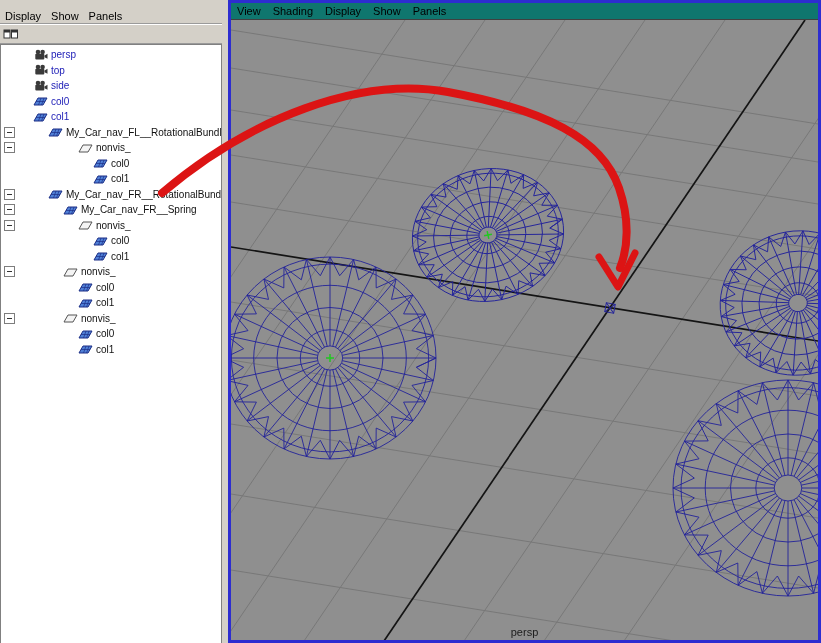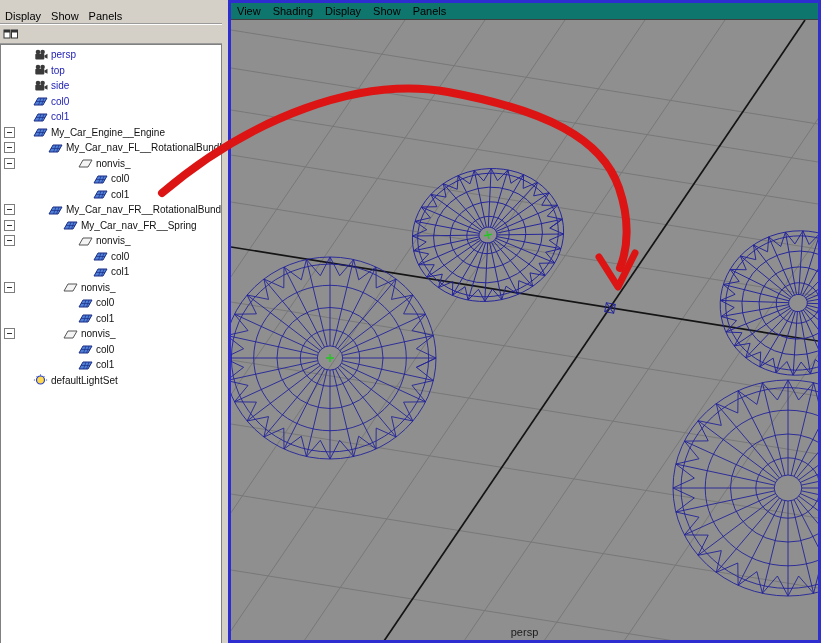--- a/index.html
+++ b/index.html
@@ -109,29 +109,20 @@
           <span class="expand none"></span>
           <span class="ind" style="width: 10px;"></span>
           <span class="icon"><svg width="15" height="12" viewBox="0 0 15 12">
               <path d="M1 10 L5 3 L14 3 L10 10 Z" fill="#4f7fd6" stroke="#1c2f86" stroke-width="1"></path>
               <path d="M3 6.5 L12 6.5 M8 3 L5.5 10 M11 3 L8.5 10" stroke="#1c2f86" stroke-width="0.7" fill="none"></path>
             </svg></span>
           <span class="lbl blue">col1</span>
         </div>
         <div class="orow">
           <span class="expand"></span>
-          <span class="ind" style="width: 10px;"></span>
-          <span class="icon"><svg width="15" height="12" viewBox="0 0 15 12">
-              <path d="M1 10 L5 3 L14 3 L10 10 Z" fill="#4f7fd6" stroke="#1c2f86" stroke-width="1"></path>
-              <path d="M3 6.5 L12 6.5 M8 3 L5.5 10 M11 3 L8.5 10" stroke="#1c2f86" stroke-width="0.7" fill="none"></path>
-            </svg></span>
-          <span class="lbl">My_Car_Engine__Engine</span>
-        </div>
-        <div class="orow">
-          <span class="expand"></span>
           <span class="ind" style="width: 25px;"></span>
           <span class="icon"><svg width="15" height="12" viewBox="0 0 15 12">
               <path d="M1 10 L5 3 L14 3 L10 10 Z" fill="#4f7fd6" stroke="#1c2f86" stroke-width="1"></path>
               <path d="M3 6.5 L12 6.5 M8 3 L5.5 10 M11 3 L8.5 10" stroke="#1c2f86" stroke-width="0.7" fill="none"></path>
             </svg></span>
           <span class="lbl">My_Car_nav_FL__RotationalBundle</span>
         </div>
         <div class="orow">
           <span class="expand"></span>
           <span class="ind" style="width: 55px;"></span>
@@ -246,29 +237,20 @@
           <span class="lbl">col0</span>
         </div>
         <div class="orow">
           <span class="expand none"></span>
           <span class="ind" style="width: 55px;"></span>
           <span class="icon"><svg width="15" height="12" viewBox="0 0 15 12">
               <path d="M1 10 L5 3 L14 3 L10 10 Z" fill="#4f7fd6" stroke="#1c2f86" stroke-width="1"></path>
               <path d="M3 6.5 L12 6.5 M8 3 L5.5 10 M11 3 L8.5 10" stroke="#1c2f86" stroke-width="0.7" fill="none"></path>
             </svg></span>
           <span class="lbl">col1</span>
-        </div>
-        <div class="orow">
-          <span class="expand none"></span>
-          <span class="ind" style="width: 10px;"></span>
-          <span class="icon"><svg width="15" height="12" viewBox="0 0 15 12">
-              <circle cx="7.5" cy="6" r="4" fill="#ffd84d" stroke="#2742c8" stroke-width="1.2"></circle>
-              <path d="M7.5 0.4 V1.6 M2 6 H0.9 M14.1 6 H13 M3.4 2 L4.2 2.8 M11.6 2 L10.8 2.8" stroke="#2742c8" stroke-width="0.9"></path>
-            </svg></span>
-          <span class="lbl">defaultLightSet</span>
         </div>
       </div>
   </div>
 
   <div class="divider"></div>
 
   <div class="vp-wrap">
     <div class="vp-menubar" id="viewport-menu">
         <span class="mi">View</span>
         <span class="mi">Shading</span>

